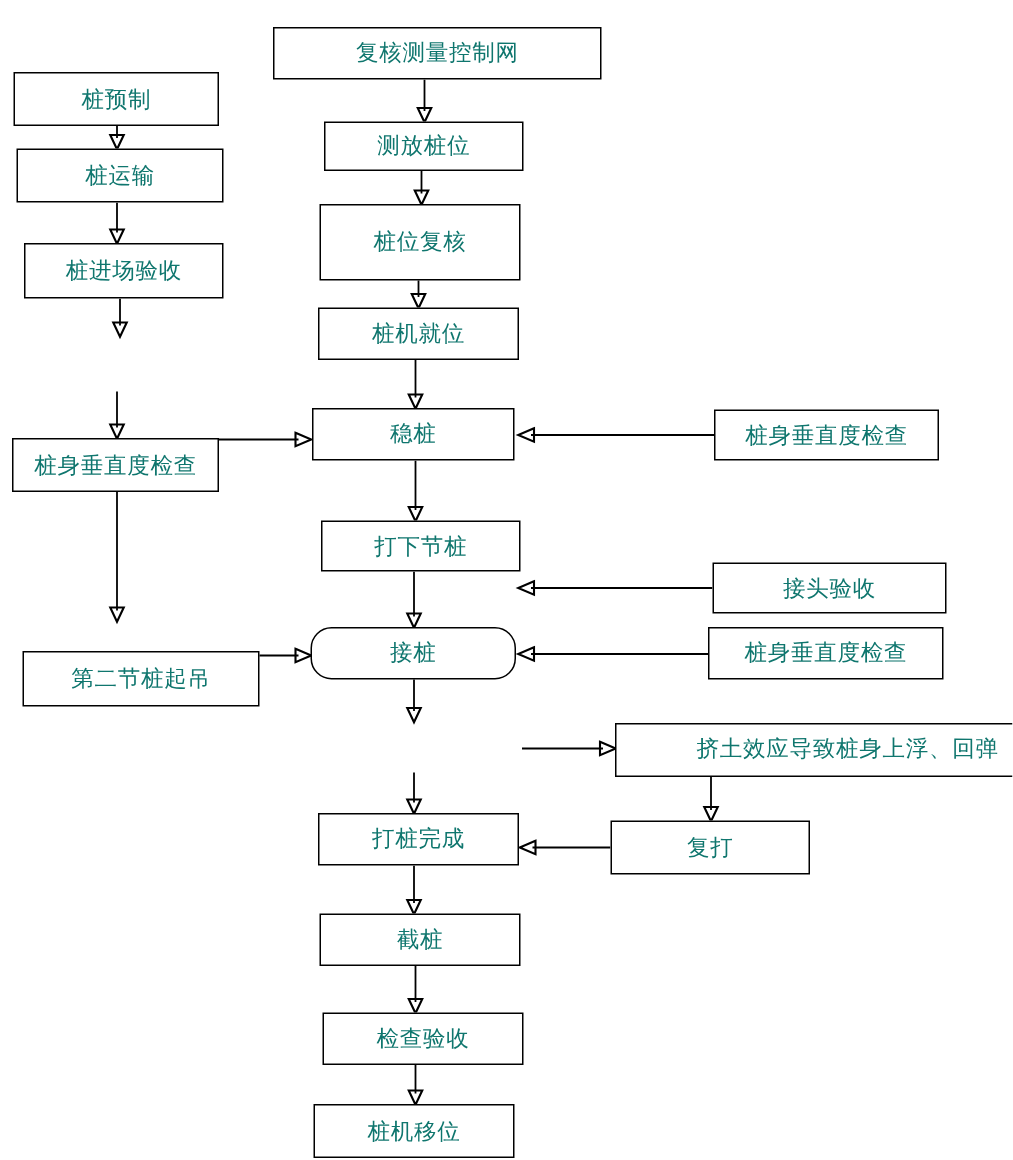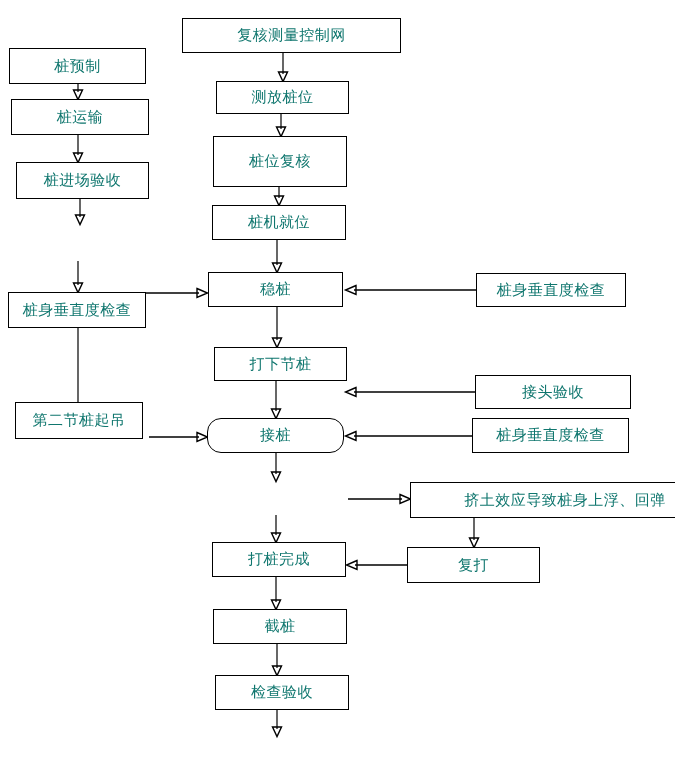--- a/index.html
+++ b/index.html
@@ -132,32 +132,33 @@
     <path d="M469.5,538 L474,547.5 L478.5,538 Z" stroke="none" fill="#000"></path>
 
     <line x1="407" y1="565" x2="355" y2="565"></line>
     <path d="M357,560.5 L346.5,565 L357,569.5 Z" stroke="none" fill="#000"></path>
   </svg>
 
   <div class="node" style="left:9px;top:36px;width:137px;height:36px;margin-top:12px;">桩预制</div>
   <div class="node" style="left:11px;top:99px;width:138px;height:36px;">桩运输</div>
   <div class="node" style="left:16px;top:162px;width:133px;height:37px;">桩进场验收</div>
   <div class="node" style="left:8px;top:292px;width:138px;height:36px;">桩身垂直度检查</div>
-  <div class="node" style="left:15px;top:402px;width:128px;height:37px;">第二节桩起吊</div>
+  <div class="node" style="left:15px;top:434px;width:158px;height:37px;">第二节桩起吊</div>
 
   <div class="node" style="left:182px;top:18px;width:219px;height:35px;">复核测量控制网</div>
   <div class="node" style="left:216px;top:81px;width:133px;height:33px;">测放桩位</div>
   <div class="node" style="left:213px;top:136px;width:134px;height:51px;">桩位复核</div>
   <div class="node" style="left:212px;top:205px;width:134px;height:35px;">桩机就位</div>
   <div class="node" style="left:208px;top:272px;width:135px;height:35px;">稳桩</div>
   <div class="node" style="left:214px;top:347px;width:133px;height:34px;">打下节桩</div>
   <div class="node" style="left:207px;top:418px;width:137px;height:35px;border-radius:14px;">接桩</div>
   <div class="node" style="left:213px;top:609px;width:134px;height:35px;">截桩</div>
   <div class="node" style="left:212px;top:542px;width:134px;height:35px;">打桩完成</div>
   <div class="node" style="left:215px;top:675px;width:134px;height:35px;">检查验收</div>
+  <div class="node" style="left:209px;top:736px;width:134px;height:36px;">桩机移位</div>
 
   <div class="node" style="left:476px;top:273px;width:150px;height:34px;">桩身垂直度检查</div>
   <div class="node" style="left:475px;top:375px;width:156px;height:34px;">接头验收</div>
   <div class="node" style="left:472px;top:418px;width:157px;height:35px;">桩身垂直度检查</div>
   <div class="node wide" style="left:410px;top:482px;width:310px;height:36px;font-family:Liberation Serif, serif;">挤土效应导致桩身上浮、回弹</div>
   <div class="node" style="left:407px;top:547px;width:133px;height:36px;">复打</div>
 
 </div>
 
 </body></html>

